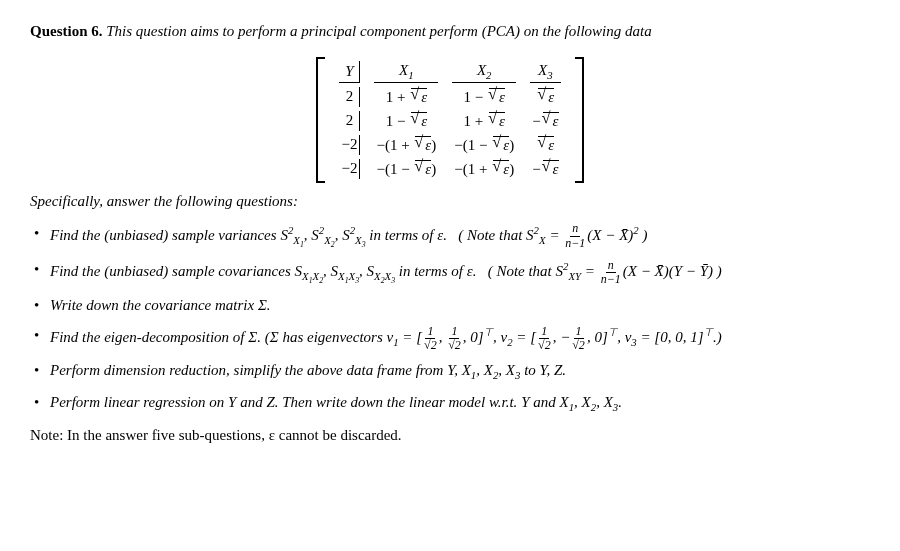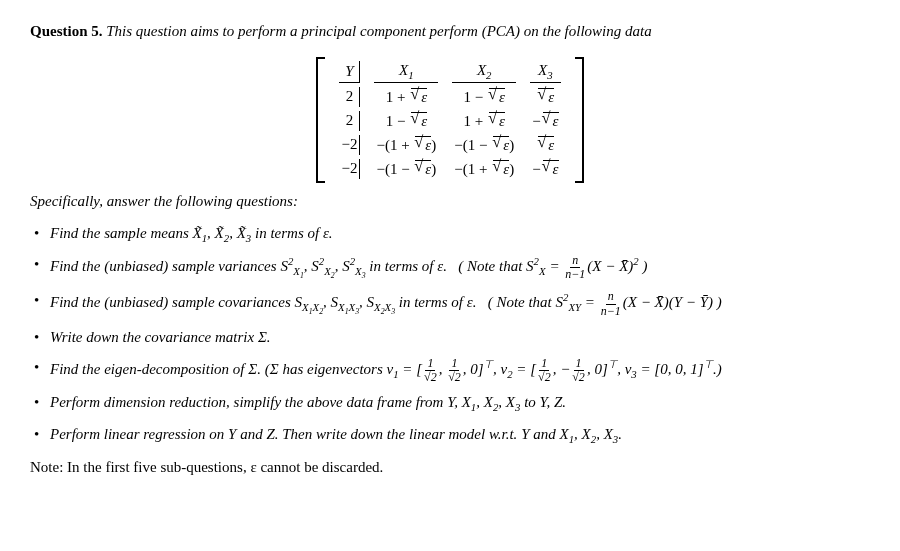--- a/index.html
+++ b/index.html
@@ -104,21 +104,21 @@
     .frac .den {
       padding: 0 2px;
     }
   </style>
 </head>
 <body>
 
 <div>
 
   <div class="question-header">
-    <strong>Question 5.</strong>
+    <strong>Question 6.</strong>
     <em> This question aims to perform a principal component perform (PCA) on the following data</em>
   </div>
 
   <div class="matrix-outer">
     <div class="mat-bracket-l"></div>
     <table class="matrix-table">
       <thead>
         <tr>
           <th class="col-y"><em>Y</em></th>
           <th><em>X</em><sub>1</sub></th>
@@ -153,23 +153,20 @@
         </tr>
       </tbody>
     </table>
     <div class="mat-bracket-r"></div>
   </div>
 
   <p class="instructions">Specifically, answer the following questions:</p>
 
   <ul class="bullet-list">
 
-    <li>
-      Find the sample means <em>X̃</em><sub>1</sub>, <em>X̃</em><sub>2</sub>, <em>X̃</em><sub>3</sub> in terms of <em>ε</em>.
-    </li>
 
     <li>
       Find the (unbiased) sample variances <em>S</em><sup>2</sup><sub><em>X</em><sub>1</sub></sub>, <em>S</em><sup>2</sup><sub><em>X</em><sub>2</sub></sub>, <em>S</em><sup>2</sup><sub><em>X</em><sub>3</sub></sub> in terms of <em>ε</em>.&nbsp;&nbsp;
       ( <span>Note that</span>
       <em>S</em><sup>2</sup><sub><em>X</em></sub> = <span class="frac">
           <span class="num"><em>n</em></span>
           <span class="den"><em>n</em>−1</span>
         </span>(<em>X</em> − <em>X̄</em>)<sup>2</sup>&nbsp;)
     </li>
 
@@ -209,15 +206,15 @@
     <li>
       Perform dimension reduction, simplify the above data frame from <em>Y</em>, <em>X</em><sub>1</sub>, <em>X</em><sub>2</sub>, <em>X</em><sub>3</sub> to <em>Y</em>, <em>Z</em>.
     </li>
 
     <li>
       Perform linear regression on <em>Y</em> and <em>Z</em>. Then write down the linear model w.r.t. <em>Y</em> and <em>X</em><sub>1</sub>, <em>X</em><sub>2</sub>, <em>X</em><sub>3</sub>.
     </li>
 
   </ul>
 
-  <p class="note-bottom">Note: In the first five sub-questions, ε cannot be discarded.</p>
+  <p class="note-bottom">Note: In the answer five sub-questions, ε cannot be discarded.</p>
 
 </div>
 
 </body></html>

